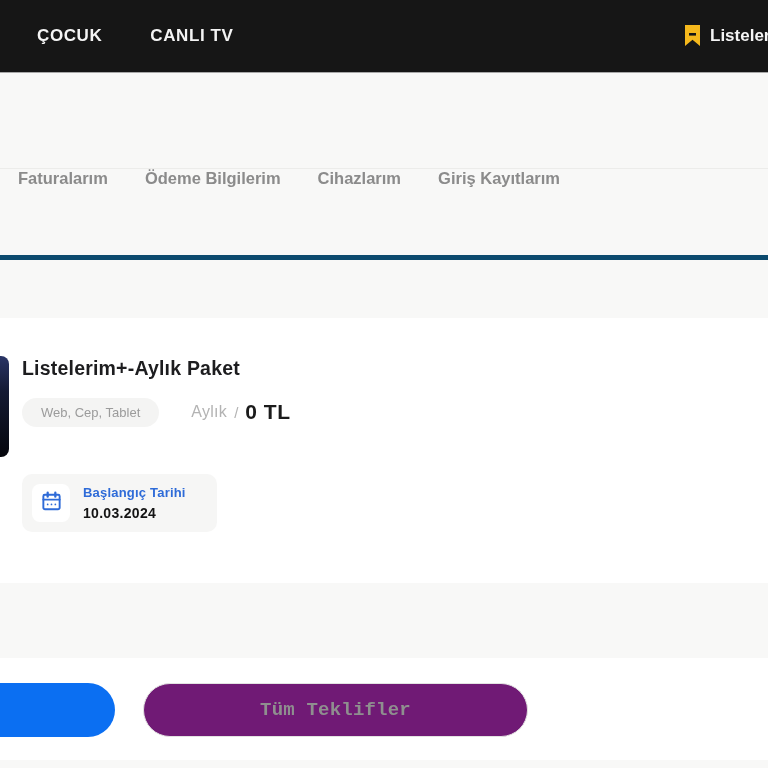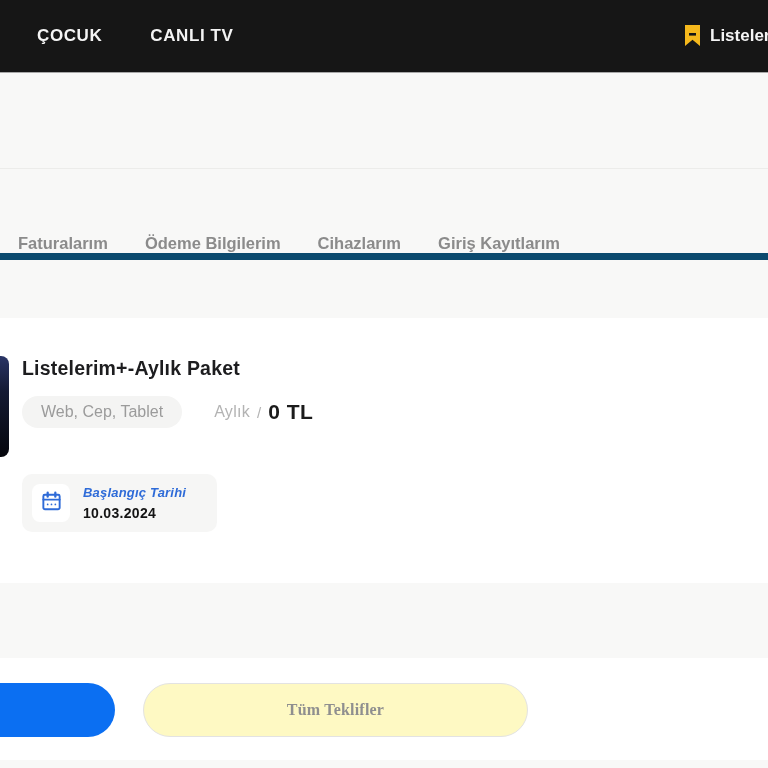--- a/index.html
+++ b/index.html
@@ -32,22 +32,22 @@
   }
   .bookmark-wrap { width: 17px; height: 22px; display: inline-block; }
 
   
   .gray-top {
     position: absolute; top: 73px; left: 0; width: 100%; height: 245px;
     background: #f8f8f7;
   }
   .tabs-row {
     position: absolute; top: 95px; left: 0; width: 768px; height: 92px;
-    border-top: 1px solid #ececea; border-bottom: 7px solid #0c4a6e;
-    display: flex; align-items: flex-end; padding-left: 18px; gap: 37px;
+    border-top: 1px solid #ececea; border-bottom: 5px solid #0c4a6e;
+    display: flex; align-items: flex-start; padding-left: 18px; gap: 37px;
   }
   .tab {
     color: #8b8b8b; font-size: 16.5px; font-weight: bold; cursor: pointer;
     white-space: nowrap;
   }
 
   
   .poster {
     position: absolute; left: 0; top: 356px; width: 9px; height: 101px;
     border-radius: 0 8px 8px 0;
@@ -55,21 +55,21 @@
   }
   .pkg-title {
     position: absolute; left: 22px; top: 357px;
     font-size: 19.5px; font-weight: bold; color: #1d1d1f; letter-spacing: 0.2px;
   }
   .meta-row {
     position: absolute; left: 22px; top: 396px; height: 32px;
     display: flex; align-items: center;
   }
   .platforms-pill {
-    background: #f4f4f3; color: #9b9b9b; font-size: 16px;
+    background: #f4f4f3; color: #9b9b9b; font-size: 13px;
     padding: 7px 19px; border-radius: 17px; white-space: nowrap;
   }
   .price-group { display: flex; align-items: center; margin-left: 32px; }
   .period { color: #b3b3b3; font-size: 16px; letter-spacing: 0.3px; }
   .slash { color: #b3b3b3; font-size: 15px; margin: 0 7px 0 7px; }
   .price { color: #1b1b1b; font-size: 21px; font-weight: bold; letter-spacing: 0.5px; }
 
   .dates-row {
     position: absolute; left: 22px; top: 474px;
     display: flex; gap: 25px;
@@ -78,43 +78,43 @@
     background: #f6f6f5; border-radius: 10px; height: 58px;
     display: flex; align-items: center; padding: 10px;
   }
   .date-card.start { width: 195px; }
   .date-card.end { width: 212px; }
   .icon-box {
     width: 38px; height: 38px; background: #ffffff; border-radius: 8px;
     display: flex; align-items: center; justify-content: center; flex: 0 0 auto;
   }
   .date-texts { margin-left: 13px; display: flex; flex-direction: column; }
-  .date-label { color: #2e6bd8; font-size: 13px; font-weight: bold; letter-spacing: 0.2px; font-style: italic; }
+  .date-label { color: #2e6bd8; font-size: 13px; font-weight: bold; letter-spacing: 0.2px; }
   .date-value { color: #141414; font-size: 14px; font-weight: bold; margin-top: 5px; letter-spacing: 0.3px; }
 
   
   .band-mid {
     position: absolute; top: 583px; left: 0; width: 100%; height: 75px;
     background: #f8f8f7;
   }
   .band-bottom {
     position: absolute; top: 760px; left: 0; width: 100%; height: 8px;
     background: #f8f8f7;
   }
 
   
   .btn-primary {
     position: absolute; left: -57px; top: 683px; width: 172px; height: 54px;
     background: #0b6ff2; border: none; border-radius: 27px; cursor: pointer;
   }
   .btn-offers {
     position: absolute; left: 143px; top: 683px; width: 385px; height: 54px;
-    background: #fef9c3; border: 1px solid #e3e3e2; border-radius: 27px;
-    color: #8f8f8f; font-size: 16px; font-weight: bold; cursor: pointer;
-    font-family: Liberation Serif, serif;
+    background: #701a75; border: 1px solid #e3e3e2; border-radius: 27px;
+    color: #8f8f8f; font-size: 19px; font-weight: bold; cursor: pointer;
+    font-family: Liberation Mono, monospace;
     letter-spacing: 0.2px;
   }
 </style>
 </head>
 <body>
 
 <div class="stage">
 
   <header class="navbar">
     <span class="nav-item first">ÇOCUK</span>

